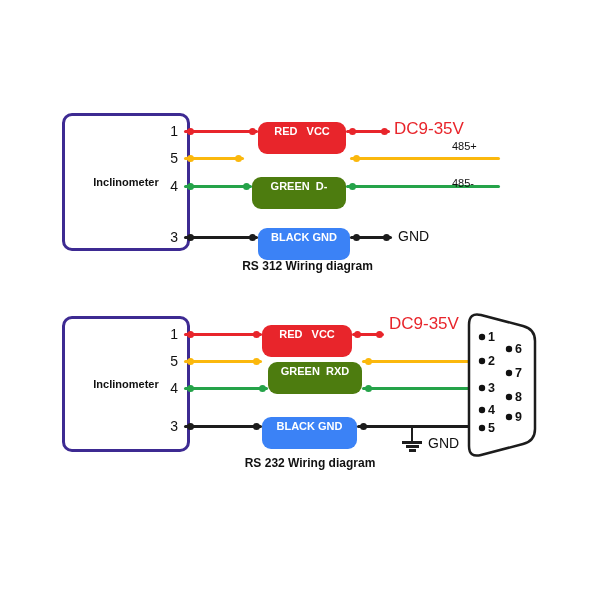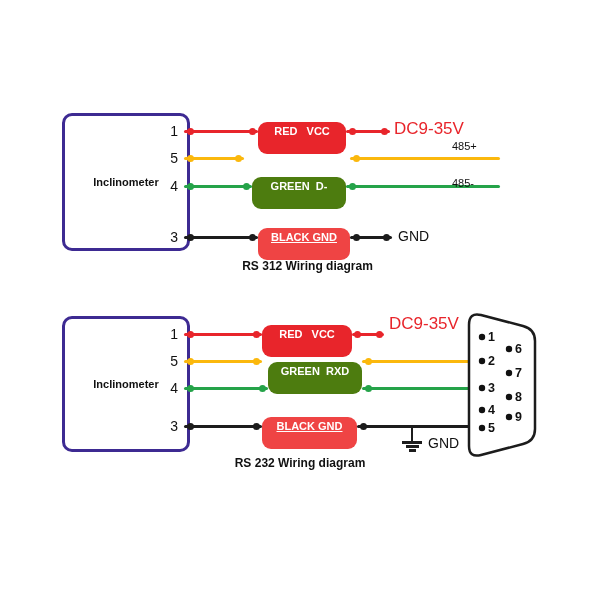--- a/index.html
+++ b/index.html
@@ -9,21 +9,21 @@
           display:flex;align-items:center;justify-content:center;}
   .device span{font-weight:bold;font-size:11px;color:#111;}
   .pin{position:absolute;width:28px;text-align:right;font-size:14px;color:#111;}
   .wire{position:absolute;height:3px;border-radius:2px;}
   .dot{position:absolute;width:7px;height:7px;border-radius:50%;}
   .w-red{background:#e8252b;} .w-yellow{background:#fbb80d;}
   .w-green{background:#25a349;} .w-black{background:#1c1c1c;}
   .pill{position:absolute;height:32px;border-radius:9px;font-size:11px;font-weight:bold;
         text-align:center;line-height:18px;white-space:pre;}
   .p-red{background:#e8252b;color:#fff;} .p-yellow{background:#fbb80d;color:#111;}
-  .p-green{background:#4d7c0f;color:#fff;} .p-black{background:#ef4444;color:#fff;text-decoration:underline;}
+  .p-green{background:#4d7c0f;color:#fff;} .p-black{background:#3b82f6;color:#fff;}
   .endlabel-red{position:absolute;color:#e8252b;font-size:17px;}
   .midlabel{position:absolute;color:#111;font-size:11px;}
   .gndlabel{position:absolute;color:#111;font-size:14px;}
   .caption{position:absolute;text-align:center;font-weight:bold;font-size:12px;color:#111;}
   .terminal{position:absolute;border:2px solid #222;border-radius:6px;background:#fff;
             color:#111;font-size:10px;line-height:13px;padding:7px 4px 4px 8px;}
   .terminal div{display:block;}
   .dbnum{position:absolute;font-size:12.5px;font-weight:bold;color:#111;}
   .gnd-part{position:absolute;background:#1c1c1c;}
 </style>
@@ -137,15 +137,15 @@
   <div class="dbnum" style="left:488px;top:330px;">1</div>
   <div class="dbnum" style="left:488px;top:354px;">2</div>
   <div class="dbnum" style="left:488px;top:381px;">3</div>
   <div class="dbnum" style="left:488px;top:403px;">4</div>
   <div class="dbnum" style="left:488px;top:421px;">5</div>
   <div class="dbnum" style="left:515px;top:342px;">6</div>
   <div class="dbnum" style="left:515px;top:366px;">7</div>
   <div class="dbnum" style="left:515px;top:390px;">8</div>
   <div class="dbnum" style="left:515px;top:410px;">9</div>
 
-  <div class="caption" style="left:145px;top:456px;width:310px;">RS 232 Wiring diagram</div>
+  <div class="caption" style="left:155px;top:456px;width:310px;">RS 232 Wiring diagram</div>
 
 </div>
 
 </body></html>

